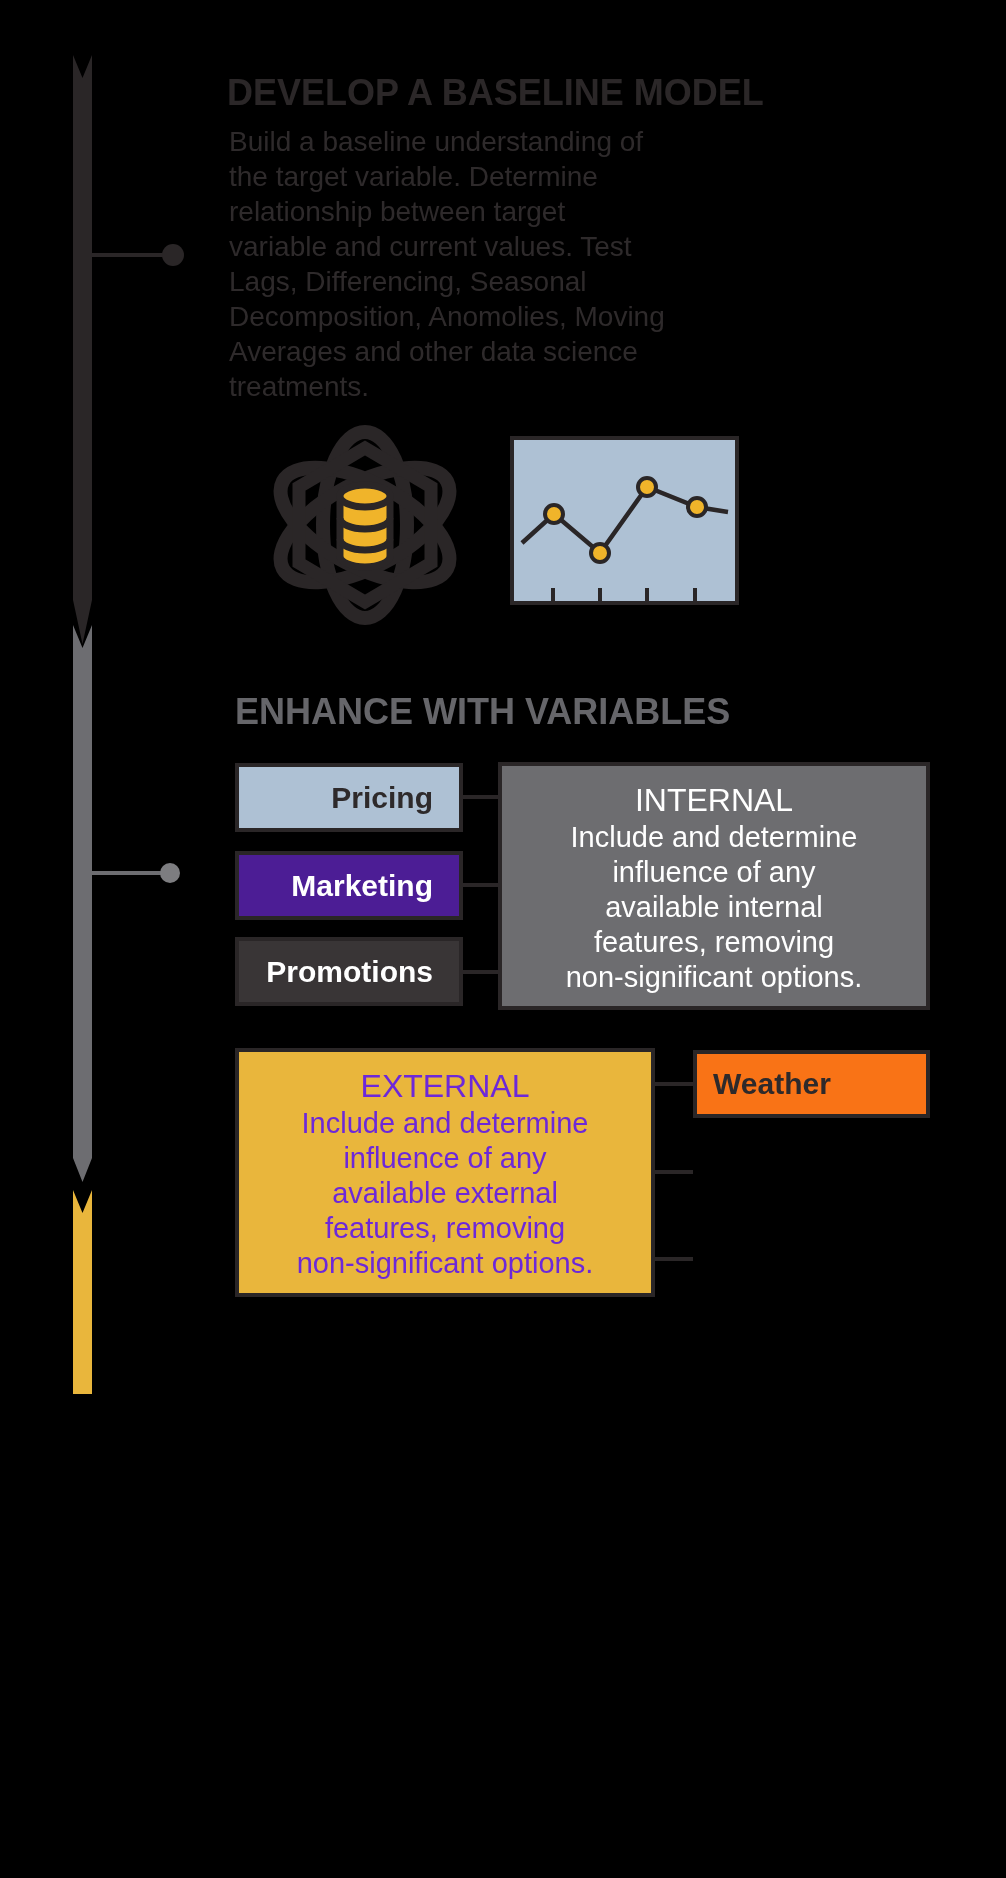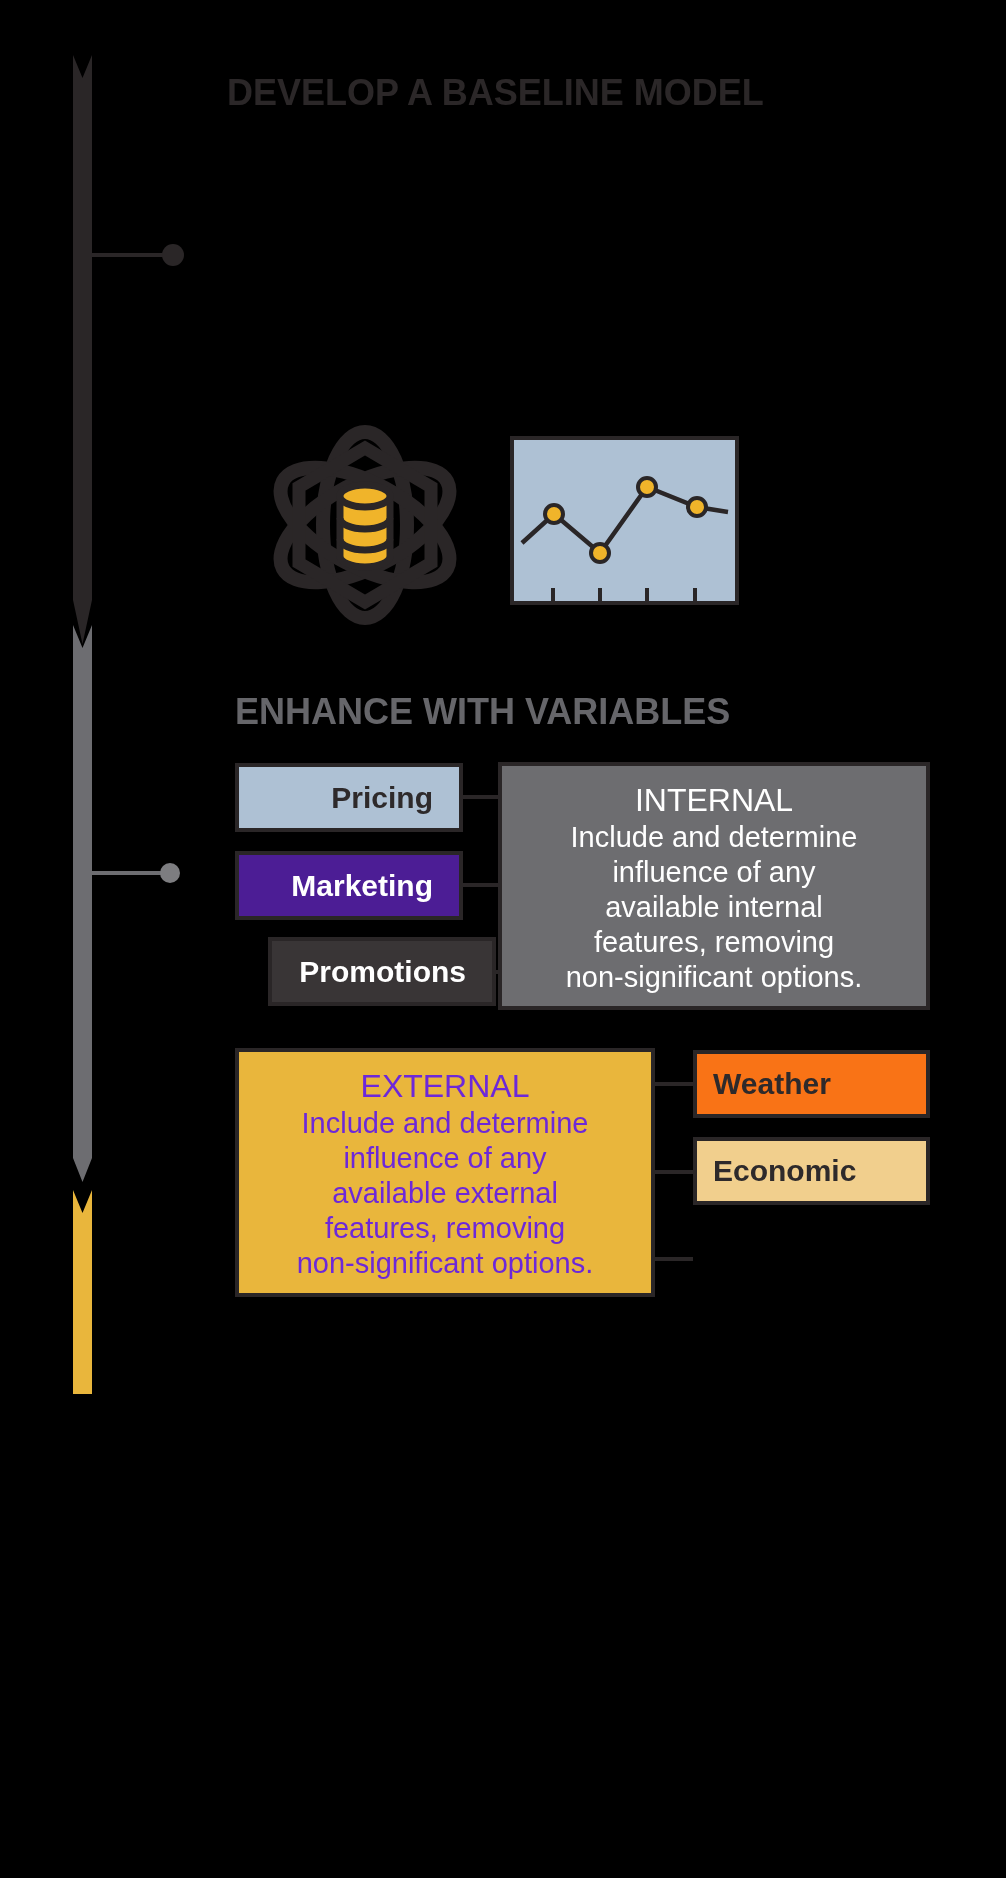--- a/index.html
+++ b/index.html
@@ -11,21 +11,21 @@
   .title-dark{color:#2b2728;}
   .title-gray{color:#66666a;}
   .title-gold{color:#e9b63c;}
   .body-text{color:#2e2a2b;font-size:28px;line-height:35px;white-space:pre-line;}
   .body-text-s3{color:#2e2a2b;font-size:28px;line-height:32px;white-space:pre-line;}
   
   .lbox{box-sizing:border-box;border:4px solid #2a2627;display:flex;align-items:center;
         justify-content:flex-end;padding-right:26px;font-weight:bold;font-size:30px;}
   .box-pricing{background:#aec1d4;color:#2e2a2b;}
   .box-marketing{background:#4c1d95;color:#ffffff;}
-  .box-promotions{background:#393536;color:#ffffff;margin-left:33px;}
+  .box-promotions{background:#393536;color:#ffffff;}
   
   .rbox{box-sizing:border-box;border:4px solid #2a2627;display:flex;align-items:center;
         justify-content:flex-start;padding-left:16px;font-weight:bold;font-size:30px;color:#2e2a2b;}
   .box-weather{background:#f97316;}
   .box-economic{background:#f1cf8d;}
   .box-demographic{background:#e9b63c;}
   
   .panel{box-sizing:border-box;border:4px solid #2a2627;text-align:center;}
   .panel-internal{background:#6d6d70;color:#ffffff;}
   .panel-external{background:#e9b63c;color:#6d28d9;}
@@ -112,20 +112,28 @@
       <g fill="#f0b42a" stroke="#2a2627" stroke-width="4">
         <ellipse cx="273" cy="1685" rx="10" ry="12"></ellipse>
         <ellipse cx="327" cy="1731" rx="10" ry="12"></ellipse>
         <ellipse cx="382" cy="1653" rx="10" ry="12"></ellipse>
         <ellipse cx="438" cy="1678" rx="10" ry="12"></ellipse>
       </g>
     </g>
   </svg>
 
   <div class="abs sec-title title-dark" style="left:227px;top:72px;">DEVELOP A BASELINE MODEL</div>
+  <div class="abs body-text" style="left:229px;top:124px;width:530px;">Build a baseline understanding of
+the target variable. Determine
+relationship between target
+variable and current values. Test
+Lags, Differencing, Seasonal
+Decomposition, Anomolies, Moving
+Averages  and other data science
+treatments.</div>
 
   <div class="abs sec-title title-gray" style="left:235px;top:691px;">ENHANCE WITH VARIABLES</div>
 
   <div class="abs lbox box-pricing" style="left:235px;top:763px;width:228px;height:69px;">
     <span>Pricing</span>
   </div>
   <div class="abs lbox box-marketing" style="left:235px;top:851px;width:228px;height:69px;">
     <span>Marketing</span>
   </div>
   <div class="abs lbox box-promotions" style="left:235px;top:937px;width:228px;height:69px;">
@@ -146,19 +154,16 @@
     <div class="panel-body">Include and determine
 influence of any
 available external
 features, removing
 non-significant options.</div>
   </div>
 
   <div class="abs rbox box-weather" style="left:693px;top:1050px;width:237px;height:68px;">
     <span>Weather</span>
   </div>
-  <div class="abs rbox box-economic" style="left:693px;top:1137px;width:237px;height:68px;">
-    <span>Economic</span>
-  </div>
 
   <div class="abs sec-title title-gold" style="left:227px;top:1394px;">PRODUCE PREDICTIVE MODELS</div>
 
 </div>
 
 </body></html>

